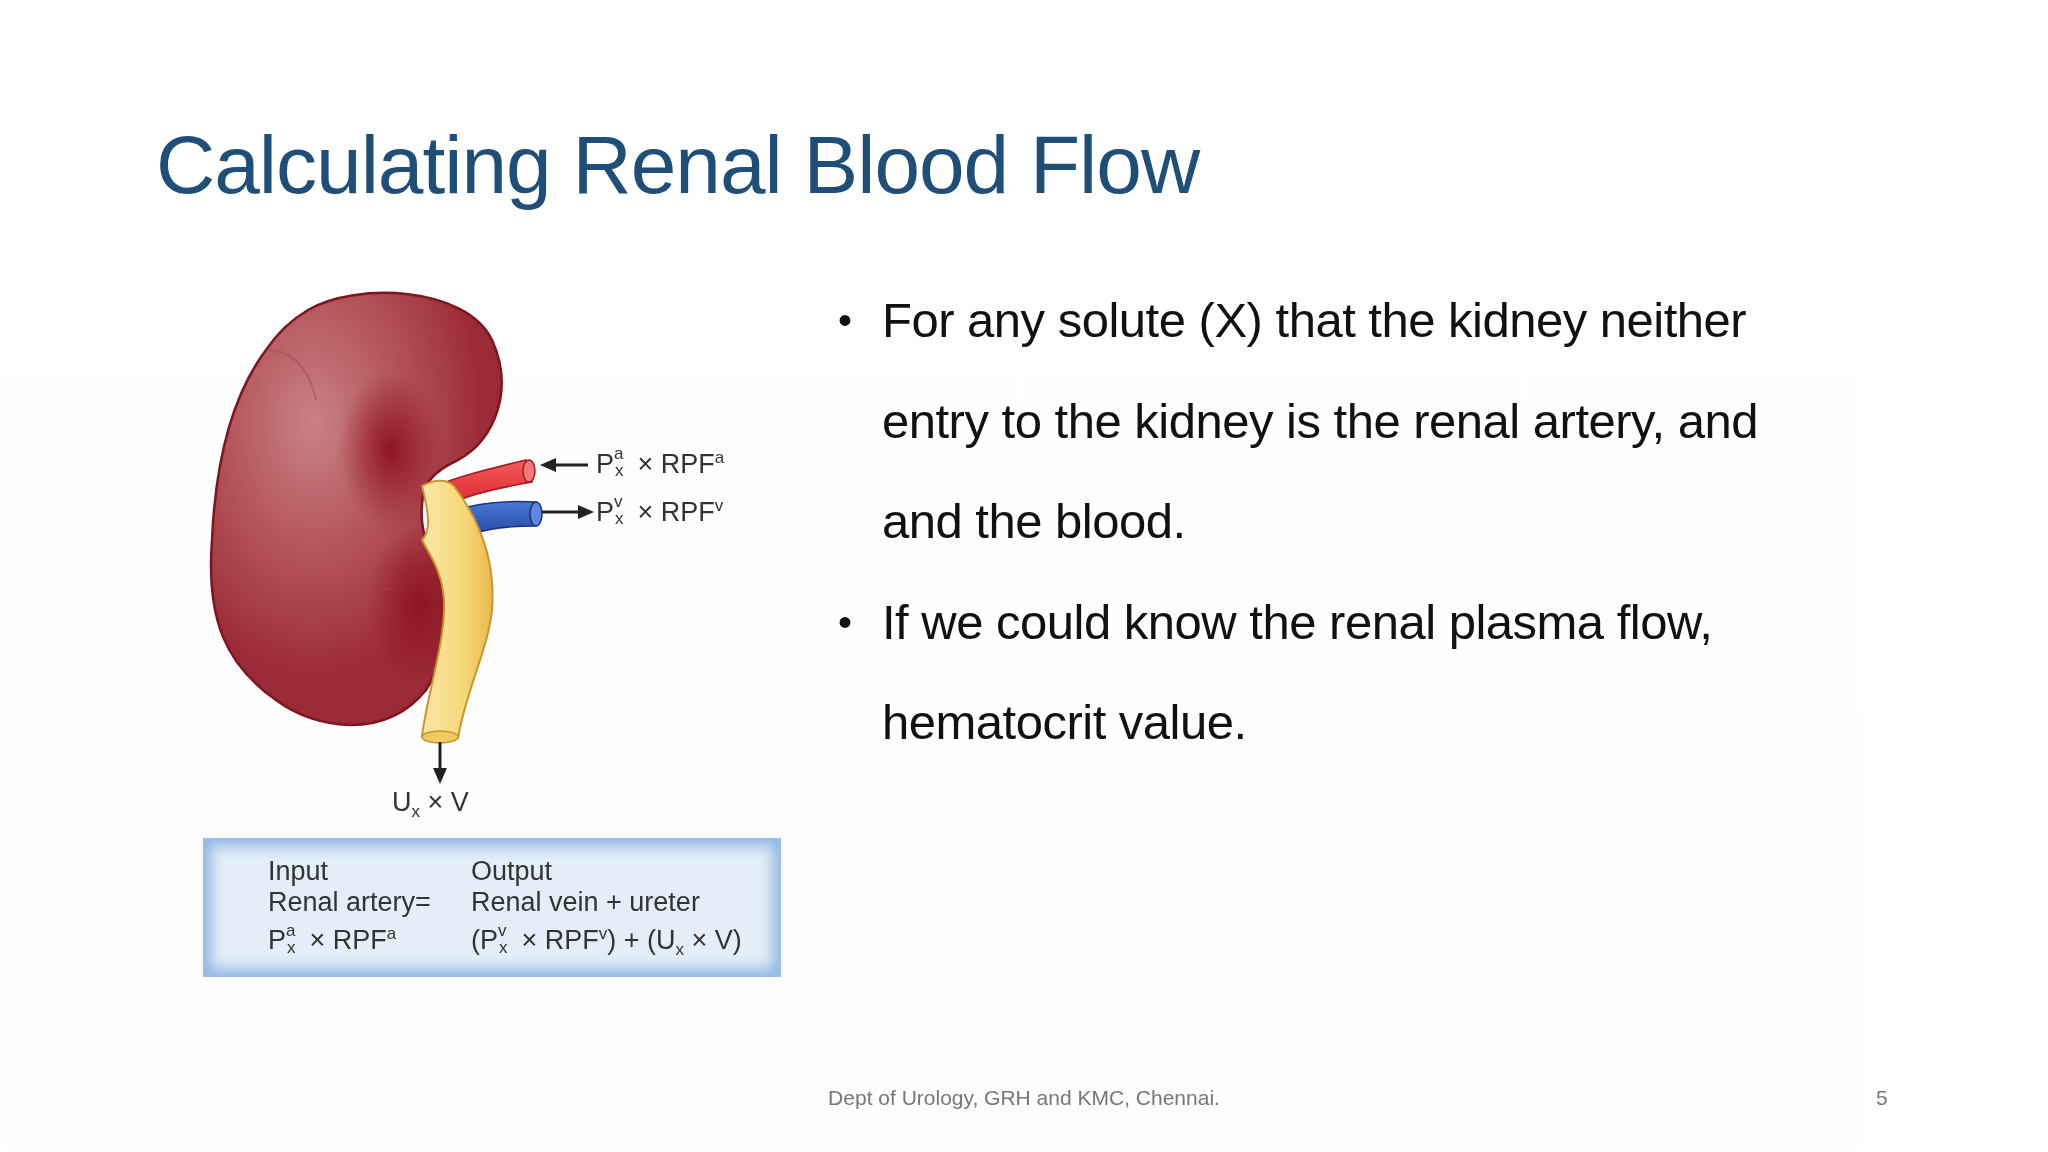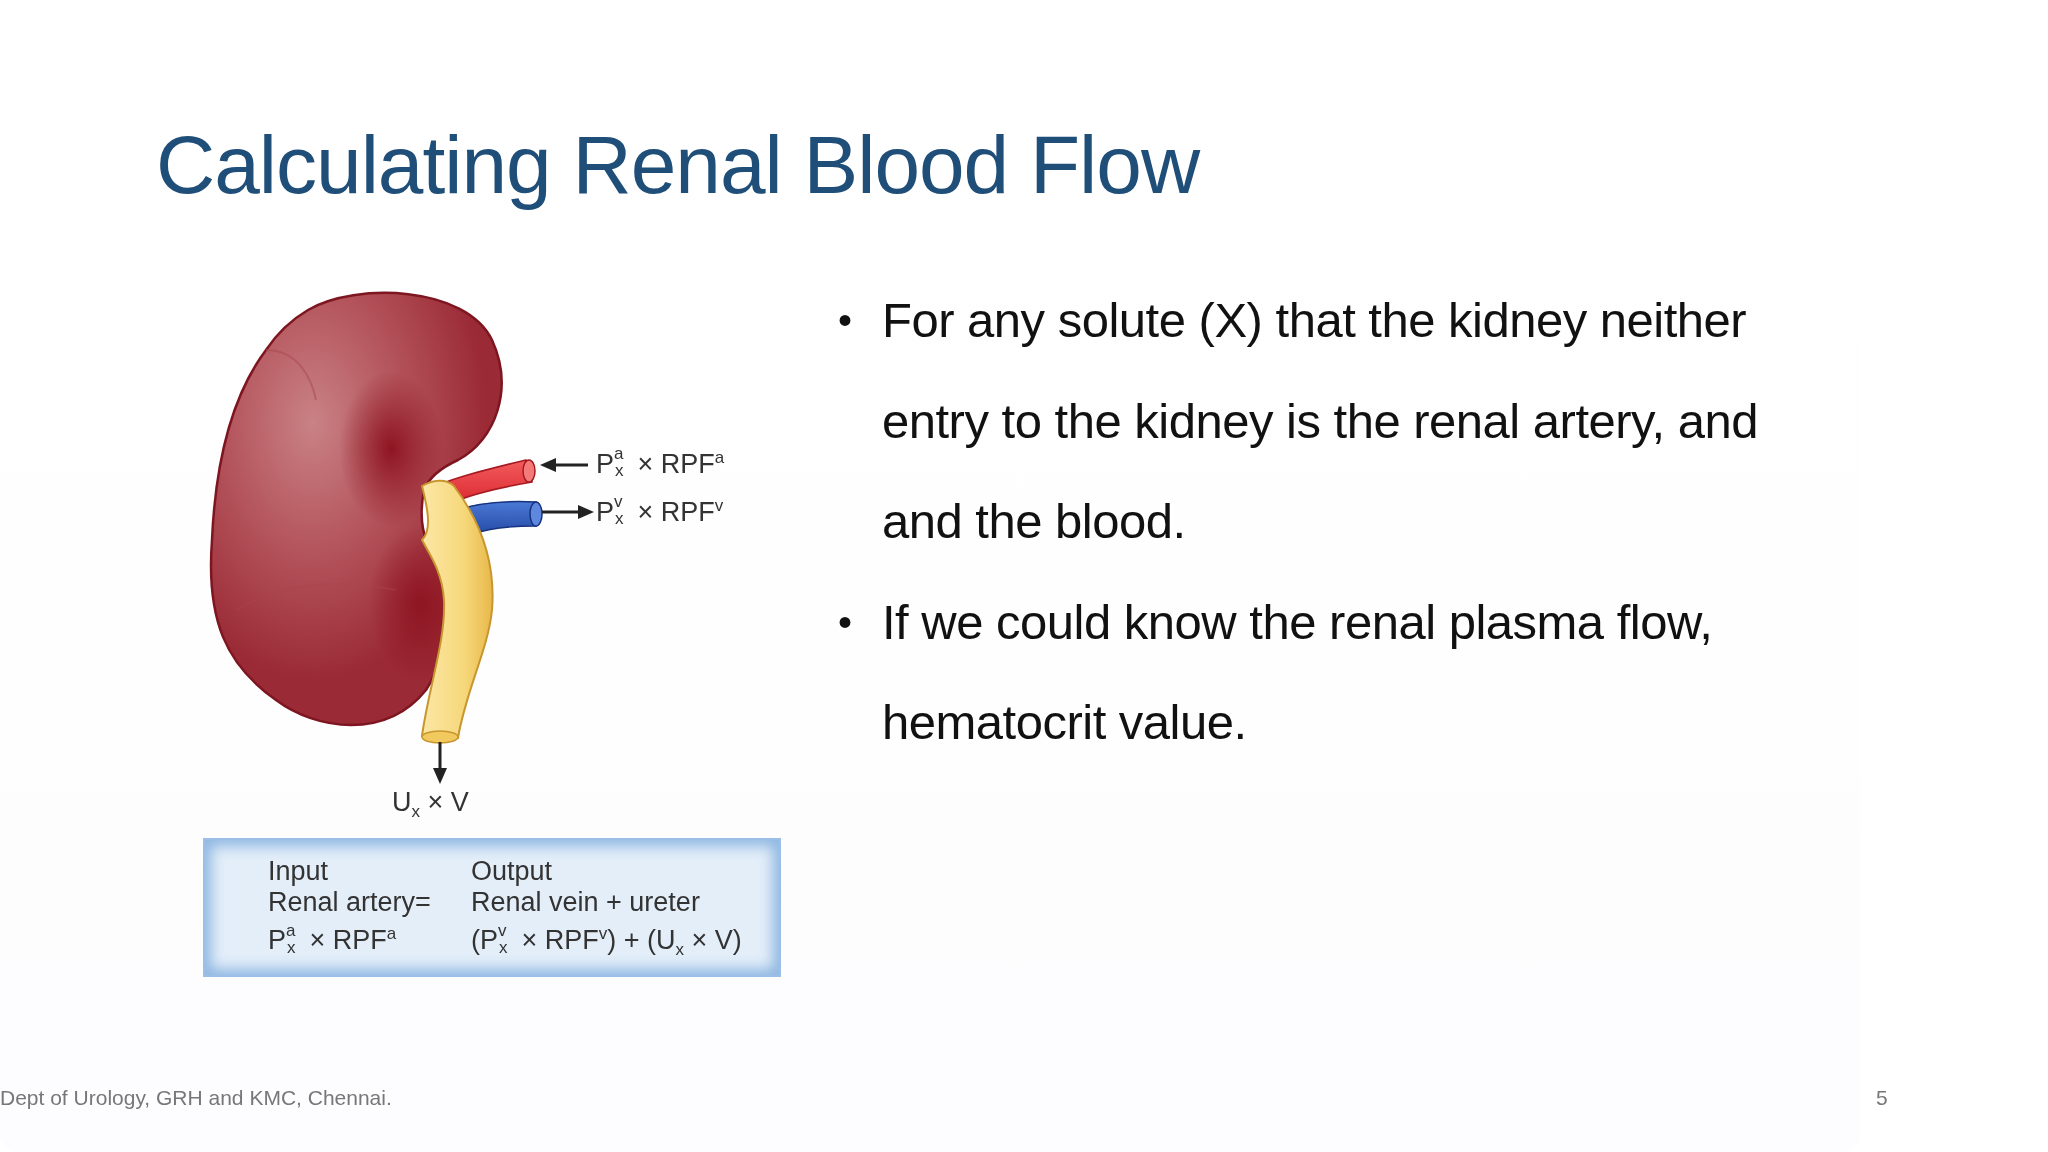--- a/index.html
+++ b/index.html
@@ -20,21 +20,21 @@
            background:#e3eef9; box-shadow: inset 0 0 14px 6px #8fb7e2; border:2px solid #9bbfe6; box-sizing:border-box; }
   .eqbox .col { position:absolute; font-family:"Liberation Sans", sans-serif; font-size:27px; color:#333; line-height:31px; }
   .eqbox .sx { height:31px; }
   .eqbox .sx .a { top:-3px; }
   .eqbox .sx .b { top:14px; }
   .bullets { position:absolute; left:838px; top:252px; width:1150px; font-family:"Liberation Sans", sans-serif;
              color:#111; font-size:49px; }
   .bullet { position:relative; padding-left:44px; line-height:64.5px; margin-bottom:22px; letter-spacing:-0.5px; }
   .bullet .dot { position:absolute; left:0; top:0; font-size:40px; }
   .bullet .line { display:block; white-space:nowrap;margin-top:36px; }
-  .footer { position:absolute; top:1086px; left:0; width:2048px; font-size:21px; color:#777; }
+  .footer { position:absolute; top:1086px; left:0; width:2048px; text-align:center; font-size:21px; color:#777; }
   .pagenum { position:absolute; top:1086px; left:1876px; font-size:21px; color:#777; }
 </style>
 </head>
 <body>
 
 <div class="slide">
 
   <div class="title">Calculating Renal Blood Flow</div>
 
   <div class="figure">

